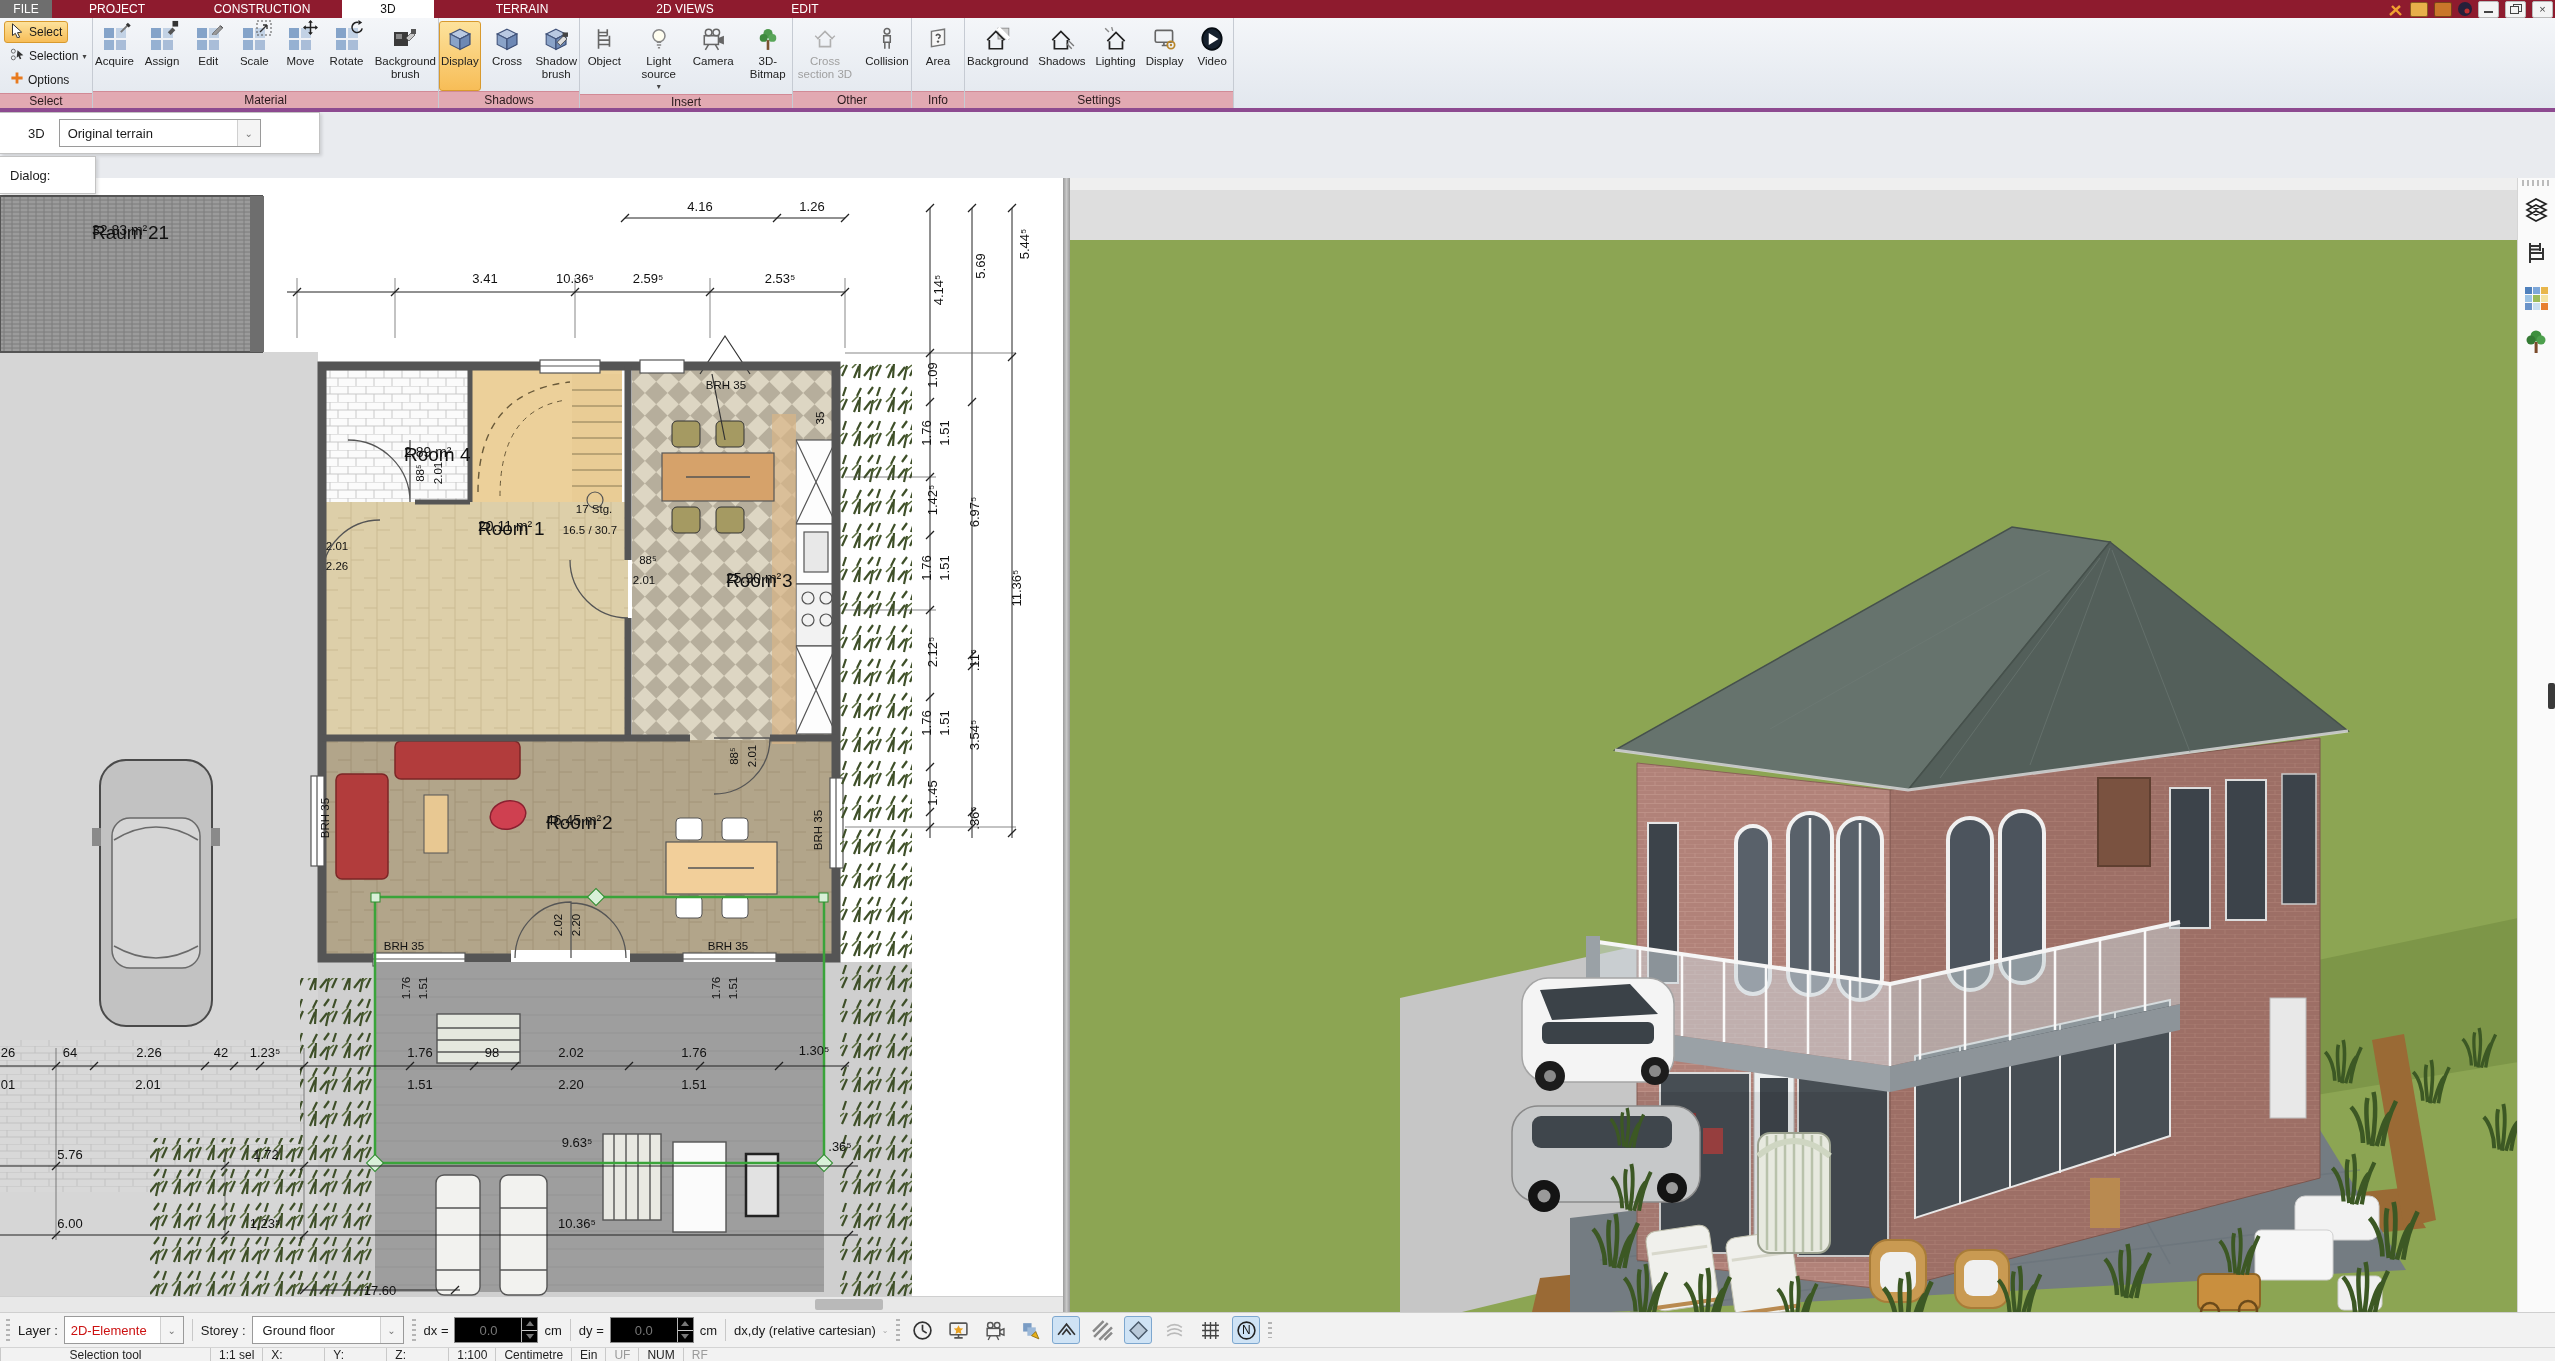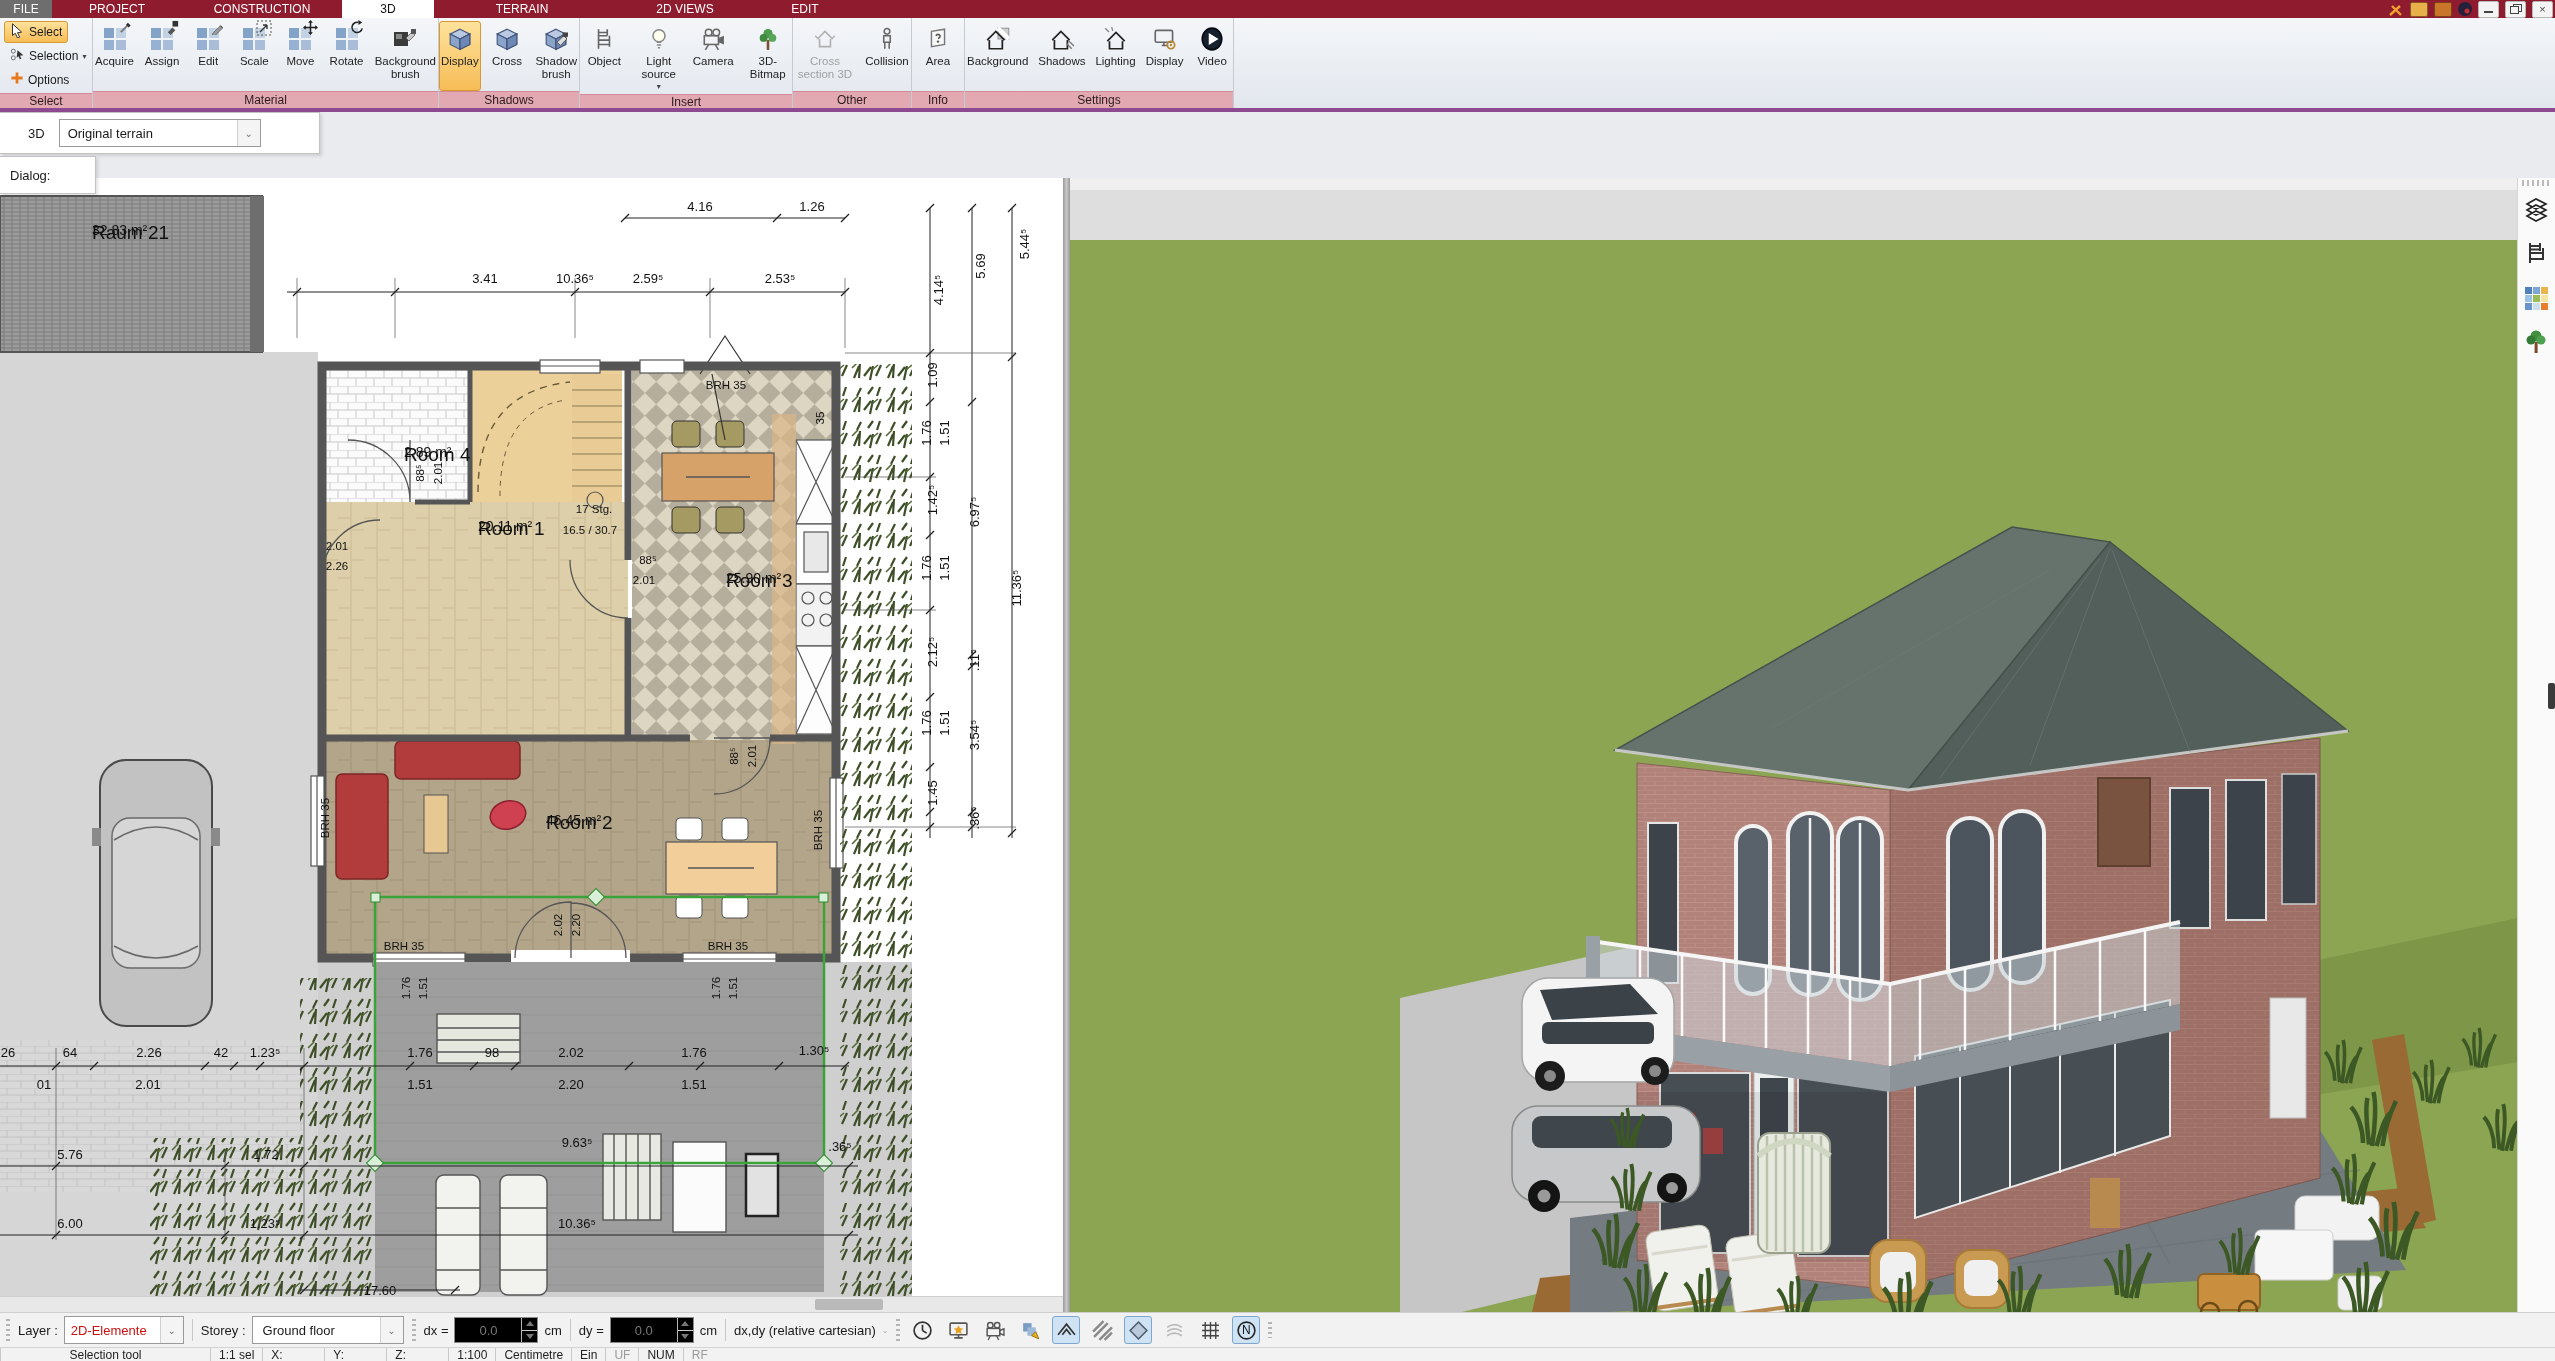--- a/index.html
+++ b/index.html
@@ -711,21 +711,21 @@
           <span class="dim" style="left: 926px; top: 545px; transform: translate(-50%, -50%) rotate(-90deg);">1.76</span>
           <span class="dim" style="left: 944px; top: 545px; transform: translate(-50%, -50%) rotate(-90deg);">1.51</span>
           <span class="dim" style="left: 974px; top: 557px; transform: translate(-50%, -50%) rotate(-90deg);">3.54⁵</span>
           <span class="dim" style="left: 932px; top: 615px; transform: translate(-50%, -50%) rotate(-90deg);">1.45</span>
           <span class="dim" style="left: 974px; top: 640px; transform: translate(-50%, -50%) rotate(-90deg);">.36⁵</span>
           <span class="dim" style="left: 8px; top: 874px; transform: translate(-50%, -50%);">26</span>
           <span class="dim" style="left: 70px; top: 874px; transform: translate(-50%, -50%);">64</span>
           <span class="dim" style="left: 149px; top: 874px; transform: translate(-50%, -50%);">2.26</span>
           <span class="dim" style="left: 221px; top: 874px; transform: translate(-50%, -50%);">42</span>
           <span class="dim" style="left: 265px; top: 874px; transform: translate(-50%, -50%);">1.23⁵</span>
-          <span class="dim" style="left: 8px; top: 906px; transform: translate(-50%, -50%); margin-left: 36px;">01</span>
+          <span class="dim" style="left: 8px; top: 906px; transform: translate(-50%, -50%);">01</span>
           <span class="dim" style="left: 148px; top: 906px; transform: translate(-50%, -50%);">2.01</span>
           <span class="dim" style="left: 420px; top: 874px; transform: translate(-50%, -50%);">1.76</span>
           <span class="dim" style="left: 492px; top: 874px; transform: translate(-50%, -50%);">98</span>
           <span class="dim" style="left: 571px; top: 874px; transform: translate(-50%, -50%);">2.02</span>
           <span class="dim" style="left: 694px; top: 874px; transform: translate(-50%, -50%);">1.76</span>
           <span class="dim" style="left: 814px; top: 872px; transform: translate(-50%, -50%);">1.30⁵</span>
           <span class="dim" style="left: 420px; top: 906px; transform: translate(-50%, -50%);">1.51</span>
           <span class="dim" style="left: 571px; top: 906px; transform: translate(-50%, -50%);">2.20</span>
           <span class="dim" style="left: 694px; top: 906px; transform: translate(-50%, -50%);">1.51</span>
           <span class="dim" style="left: 70px; top: 976px; transform: translate(-50%, -50%);">5.76</span>

